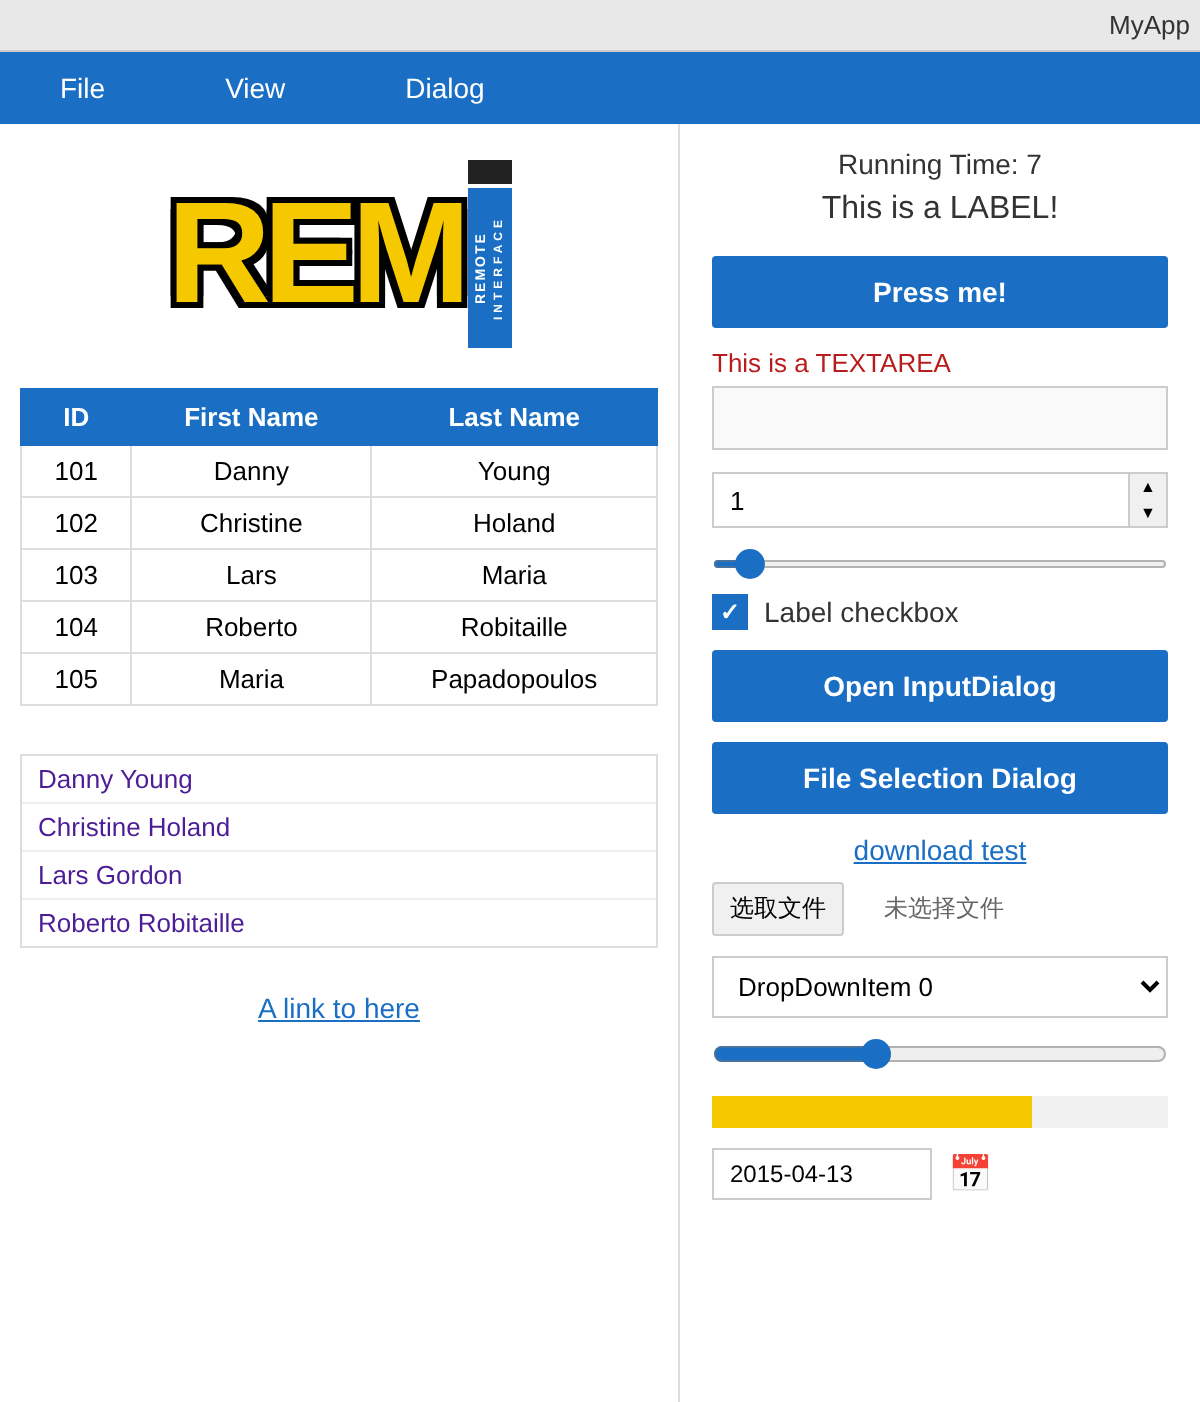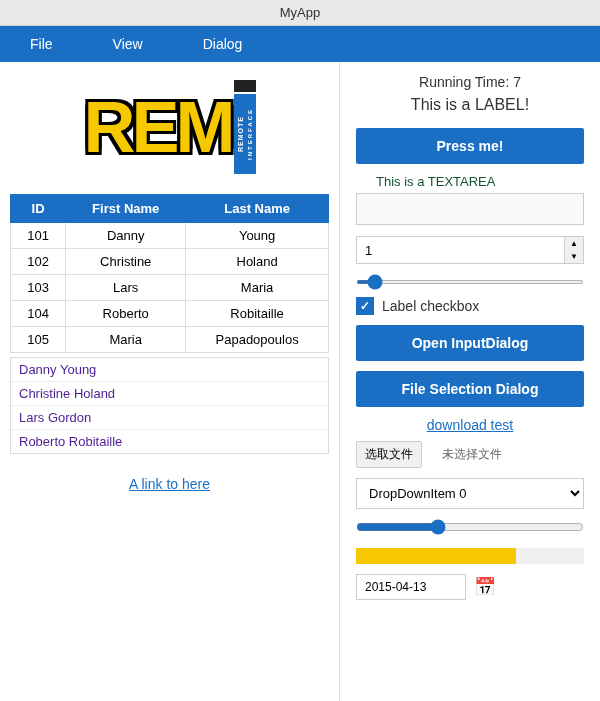--- a/index.html
+++ b/index.html
@@ -8,21 +8,21 @@
       font-size: 13px;
       background: #f0f0f0;
       width: 600px;
       height: 701px;
       overflow: hidden;
     }
 
     
     .title-bar {
       background: #e8e8e8;
-      text-align: center;
+      text-align: right;
       padding: 5px;
       font-size: 13px;
       color: #333;
       border-bottom: 1px solid #ccc;
     }
 
     
     .menu-bar {
       background: #1a6fc4;
       display: flex;
@@ -106,21 +106,21 @@
     .logo-interface-text {
       font-size: 6px;
       text-transform: uppercase;
       letter-spacing: 2px;
     }
 
     
     .data-table {
       width: 100%;
       border-collapse: collapse;
-      margin-bottom: 4px;
+      margin-bottom: 24px;
       font-size: 13px;
     }
     .data-table th {
       background: #1a6fc4;
       color: white;
       padding: 6px 8px;
       text-align: center;
       border: 1px solid #1a6fc4;
     }
     .data-table td {
@@ -187,23 +187,22 @@
       font-size: 14px;
       font-weight: bold;
       cursor: pointer;
       margin-bottom: 10px;
       border-radius: 2px;
     }
 
     
     .textarea-label {
       font-size: 13px;
-      color: #14532d;
+      color: #b91c1c;
       margin-bottom: 4px;
-      margin-left: 20px;
     }
     .text-area {
       width: 100%;
       height: 32px;
       border: 1px solid #ccc;
       padding: 4px;
       font-size: 13px;
       resize: none;
       margin-bottom: 8px;
       background: #f9f9f9;

